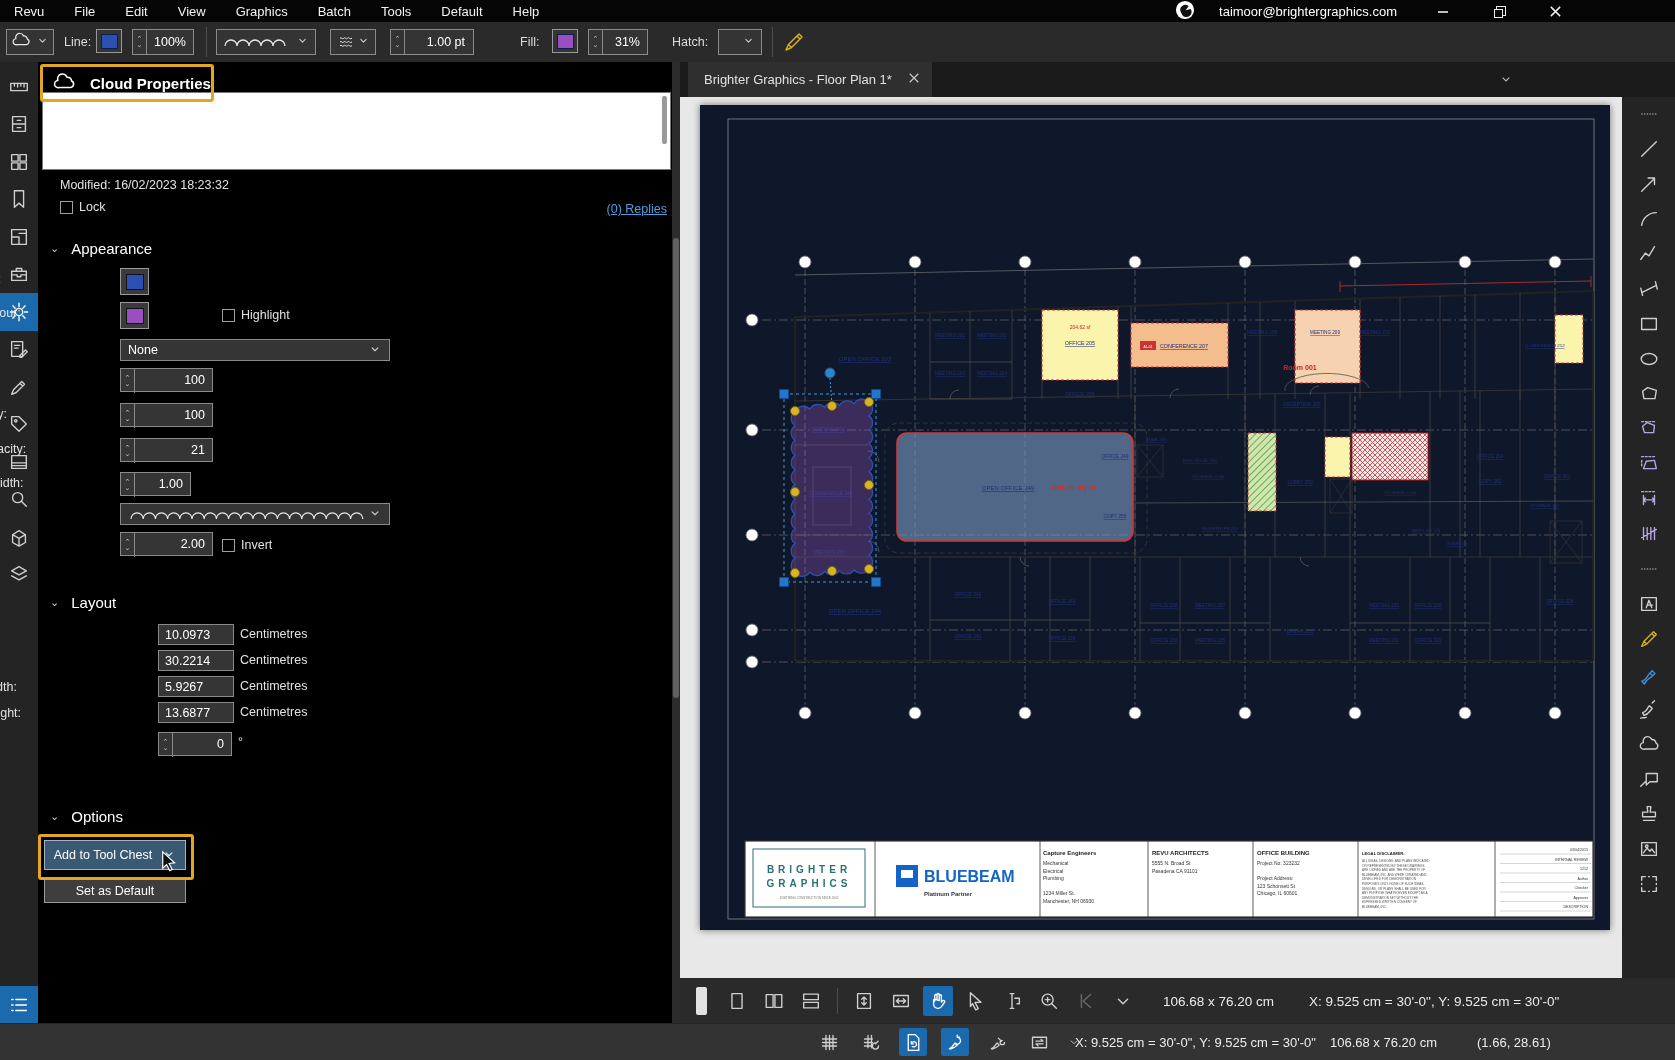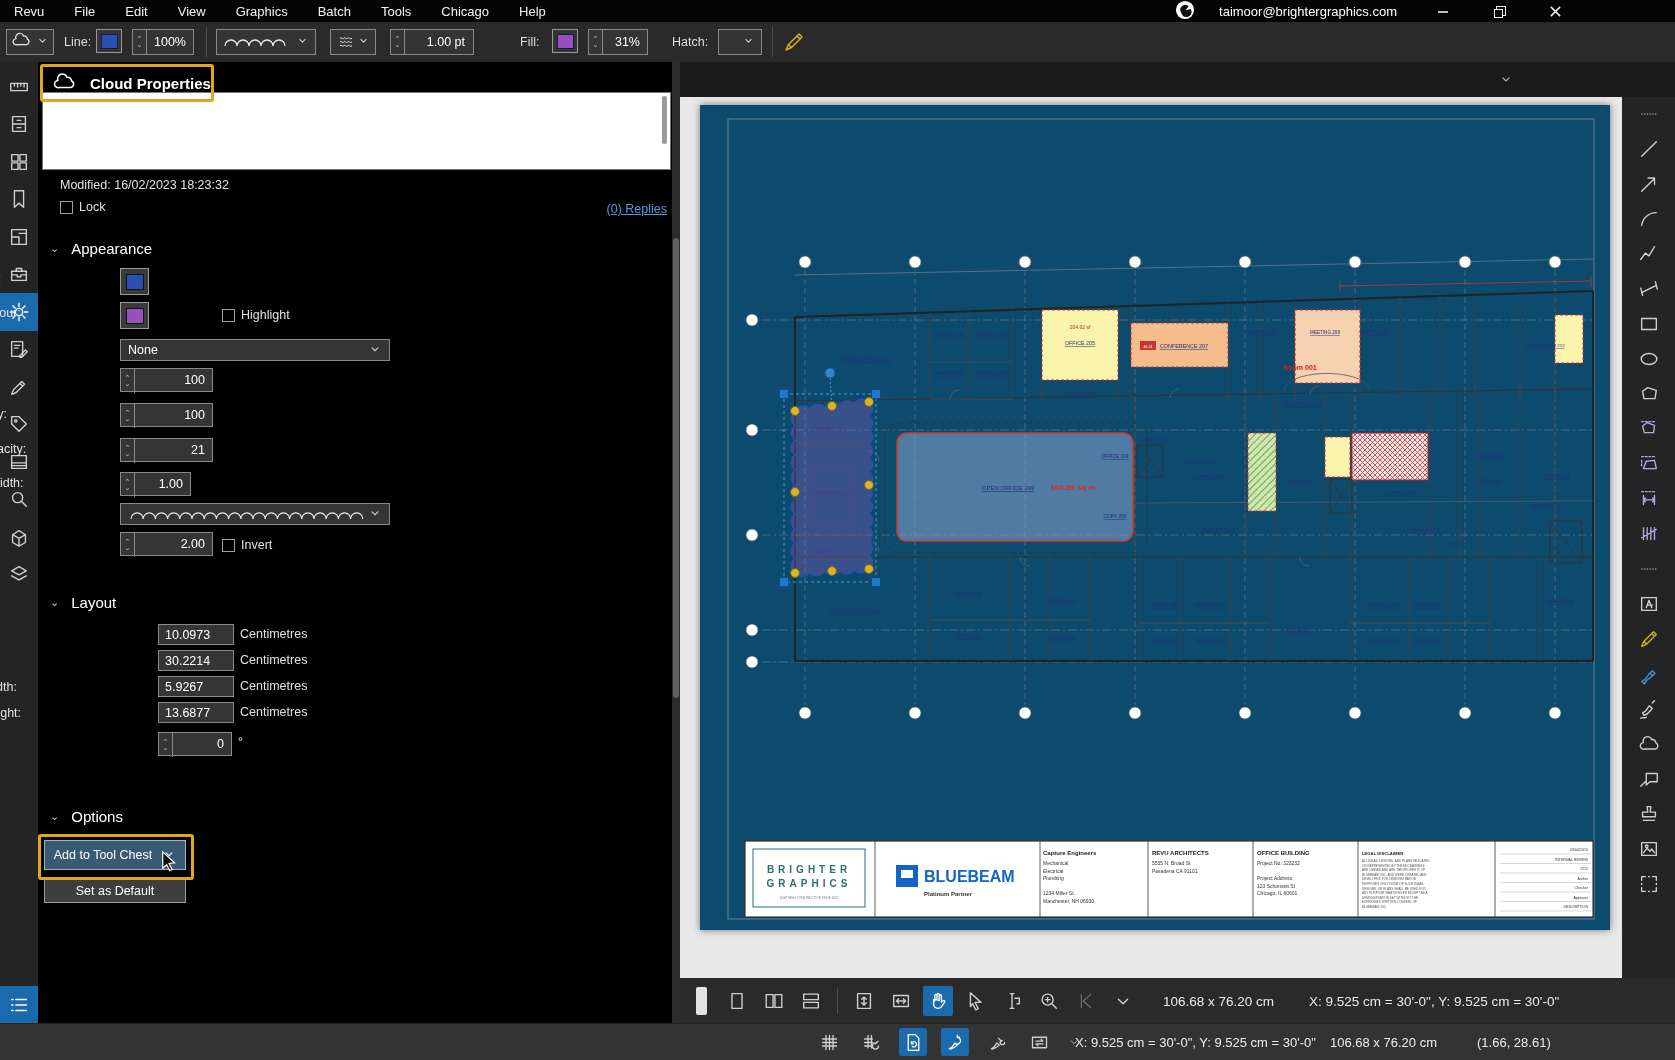--- a/index.html
+++ b/index.html
@@ -56,21 +56,21 @@
   #add-btn{left:6px;top:778px;width:142px;height:30px;background:#3a5a74;border:1px solid #9fb3c2;gap:10px}
   #default-btn{left:6px;top:816px;width:142px;height:25px;background:#3e3e3e;border:1px solid #9a9a9a}
   #panel-scroll{position:absolute;right:0;top:0;width:8px;height:100%;background:#2c2c2c}
   #panel-scroll i{position:absolute;left:1px;top:176px;width:6px;height:460px;background:#5f5f5f;border-radius:3px}
   
   #doc{position:absolute;left:680px;top:62px;right:0;bottom:36px;background:#1b1b1b}
   #tabbar{position:absolute;left:0;top:0;right:0;height:35px;background:#1b1b1b}
   #tab{position:absolute;left:8px;top:0;height:35px;background:#2f2f2f;display:flex;align-items:center;gap:16px;padding:0 12px 0 16px;font-size:13px;color:#e0e0e0}
   #tab-chevron{position:absolute;left:818px;top:9px}
   #canvas{position:absolute;left:0;top:35px;right:53px;bottom:46px;background:#e8e8e8;overflow:hidden}
-  #page{position:absolute;left:20px;top:8px;width:910px;height:825px;background:#0c4a6e;box-shadow:0 0 7px rgba(0,0,0,.5)}
+  #page{position:absolute;left:20px;top:8px;width:910px;height:825px;background:#0f172a;box-shadow:0 0 7px rgba(0,0,0,.5)}
   #vscroll{position:absolute;right:43px;top:35px;width:10px;bottom:46px;background:#cdcdcd}
   #vscroll i{position:absolute;left:1px;top:350px;width:8px;height:470px;background:#8f8f8f}
   #rtools{position:absolute;right:0;top:35px;width:53px;bottom:46px;background:#242424;display:flex;flex-direction:column;align-items:center;padding-top:4px;gap:9px;box-sizing:border-box}
   .rtool{width:30px;height:26px;display:flex;align-items:center;justify-content:center}
   #navbar{position:absolute;left:0;right:0;bottom:0;height:46px;background:#2a2a2a;display:flex;align-items:center;padding-left:16px;gap:7px}
   .nbtn{width:30px;height:30px;display:flex;align-items:center;justify-content:center;border-radius:2px}
   .nbtn.active{background:#1a6aad}
   .nbtn.disabled{opacity:.38}
   .nsep{width:1px;height:26px;background:#4d4d4d;margin:0 4px}
   .ntext{font-size:13.5px;color:#eaeaea;white-space:nowrap}
@@ -89,21 +89,21 @@
 
 <div id="titlebar">
   <div id="menus">
       <span class="mi">Revu</span>
       <span class="mi">File</span>
       <span class="mi">Edit</span>
       <span class="mi">View</span>
       <span class="mi">Graphics</span>
       <span class="mi">Batch</span>
       <span class="mi">Tools</span>
-      <span class="mi">Chicago</span>
+      <span class="mi">Default</span>
       <span class="mi">Help</span>
     </div>
   <div id="account">
     <span>
       <svg width="20" height="20" viewBox="0 0 22 22">
           <circle cx="11" cy="11" r="10" fill="#fff"></circle>
           <path d="M6.5 13.5A5.5 5.5 0 0 1 15 6.8l-3.4 4.6 5.6-1.6A5.5 5.5 0 0 1 8 16.4z" fill="#111"></path>
         </svg>
     </span>
     <span style="font-weight:normal">taimoor@brightergraphics.com</span>
@@ -451,20 +451,28 @@
   <button id="default-btn" class="btn">
     <span>Set as Default</span>
   </button>
   <div id="panel-scroll">
       <i></i>
     </div>
 </div>
 
 <div id="doc">
   <div id="tabbar">
+    <div id="tab">
+      <span>Brighter Graphics - Floor Plan 1*</span>
+      <span>
+        <svg width="12" height="12" viewBox="0 0 14 14" stroke="#c9c9c9" stroke-width="1.4">
+            <path d="M2 2l10 10M12 2L2 12"></path>
+          </svg>
+      </span>
+    </div>
     <span id="tab-chevron">
       <svg width="16" height="16" viewBox="0 0 24 24" fill="none" stroke="#bbb" stroke-width="1.6">
           <path d="M7 10l5 5 5-5"></path>
         </svg>
     </span>
   </div>
   <div id="canvas">
     <div id="page">
       <svg id="fp" width="910" height="825" viewBox="0 0 910 825">
         <defs>

